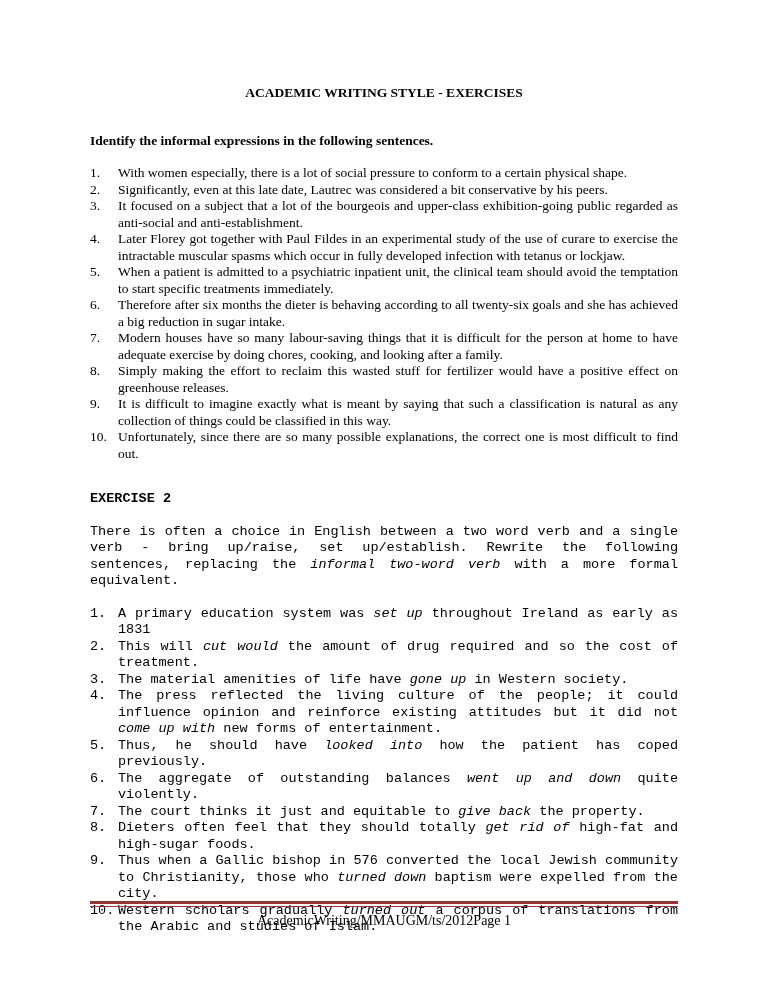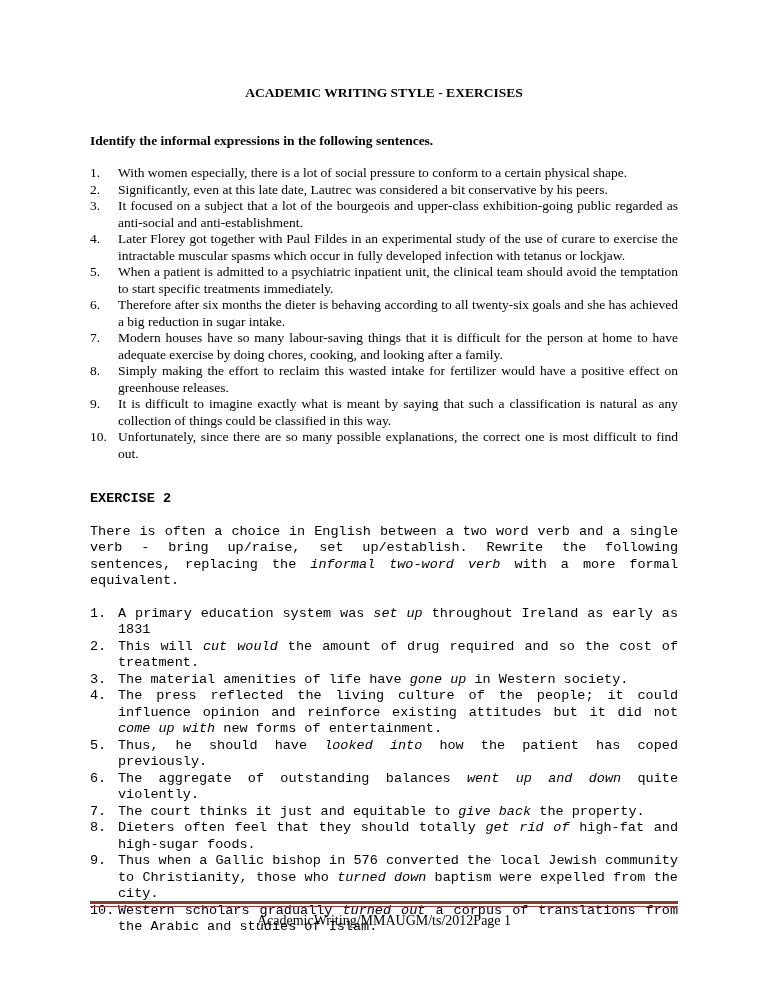--- a/index.html
+++ b/index.html
@@ -76,21 +76,21 @@
         <div class="list-item">
           <span class="num">6.</span>
           <span class="item-text">Therefore after six months the dieter is behaving according to all twenty-six goals and she has achieved a big reduction in sugar intake.</span>
         </div>
         <div class="list-item">
           <span class="num">7.</span>
           <span class="item-text">Modern houses have so many labour-saving things that it is difficult for the person at home to have adequate exercise by doing chores, cooking, and looking after a family.</span>
         </div>
         <div class="list-item">
           <span class="num">8.</span>
-          <span class="item-text">Simply making the effort to reclaim this wasted intake for fertilizer would have a positive effect on greenhouse releases.</span>
+          <span class="item-text">Simply making the effort to reclaim this wasted stuff for fertilizer would have a positive effect on greenhouse releases.</span>
         </div>
         <div class="list-item">
           <span class="num">9.</span>
           <span class="item-text">It is difficult to imagine exactly what is meant by saying that such a classification is natural as any collection of things could be classified in this way.</span>
         </div>
         <div class="list-item">
           <span class="num">10.</span>
           <span class="item-text">Unfortunately, since there are so many possible explanations, the correct one is most difficult to find out.</span>
         </div>
       </div>

